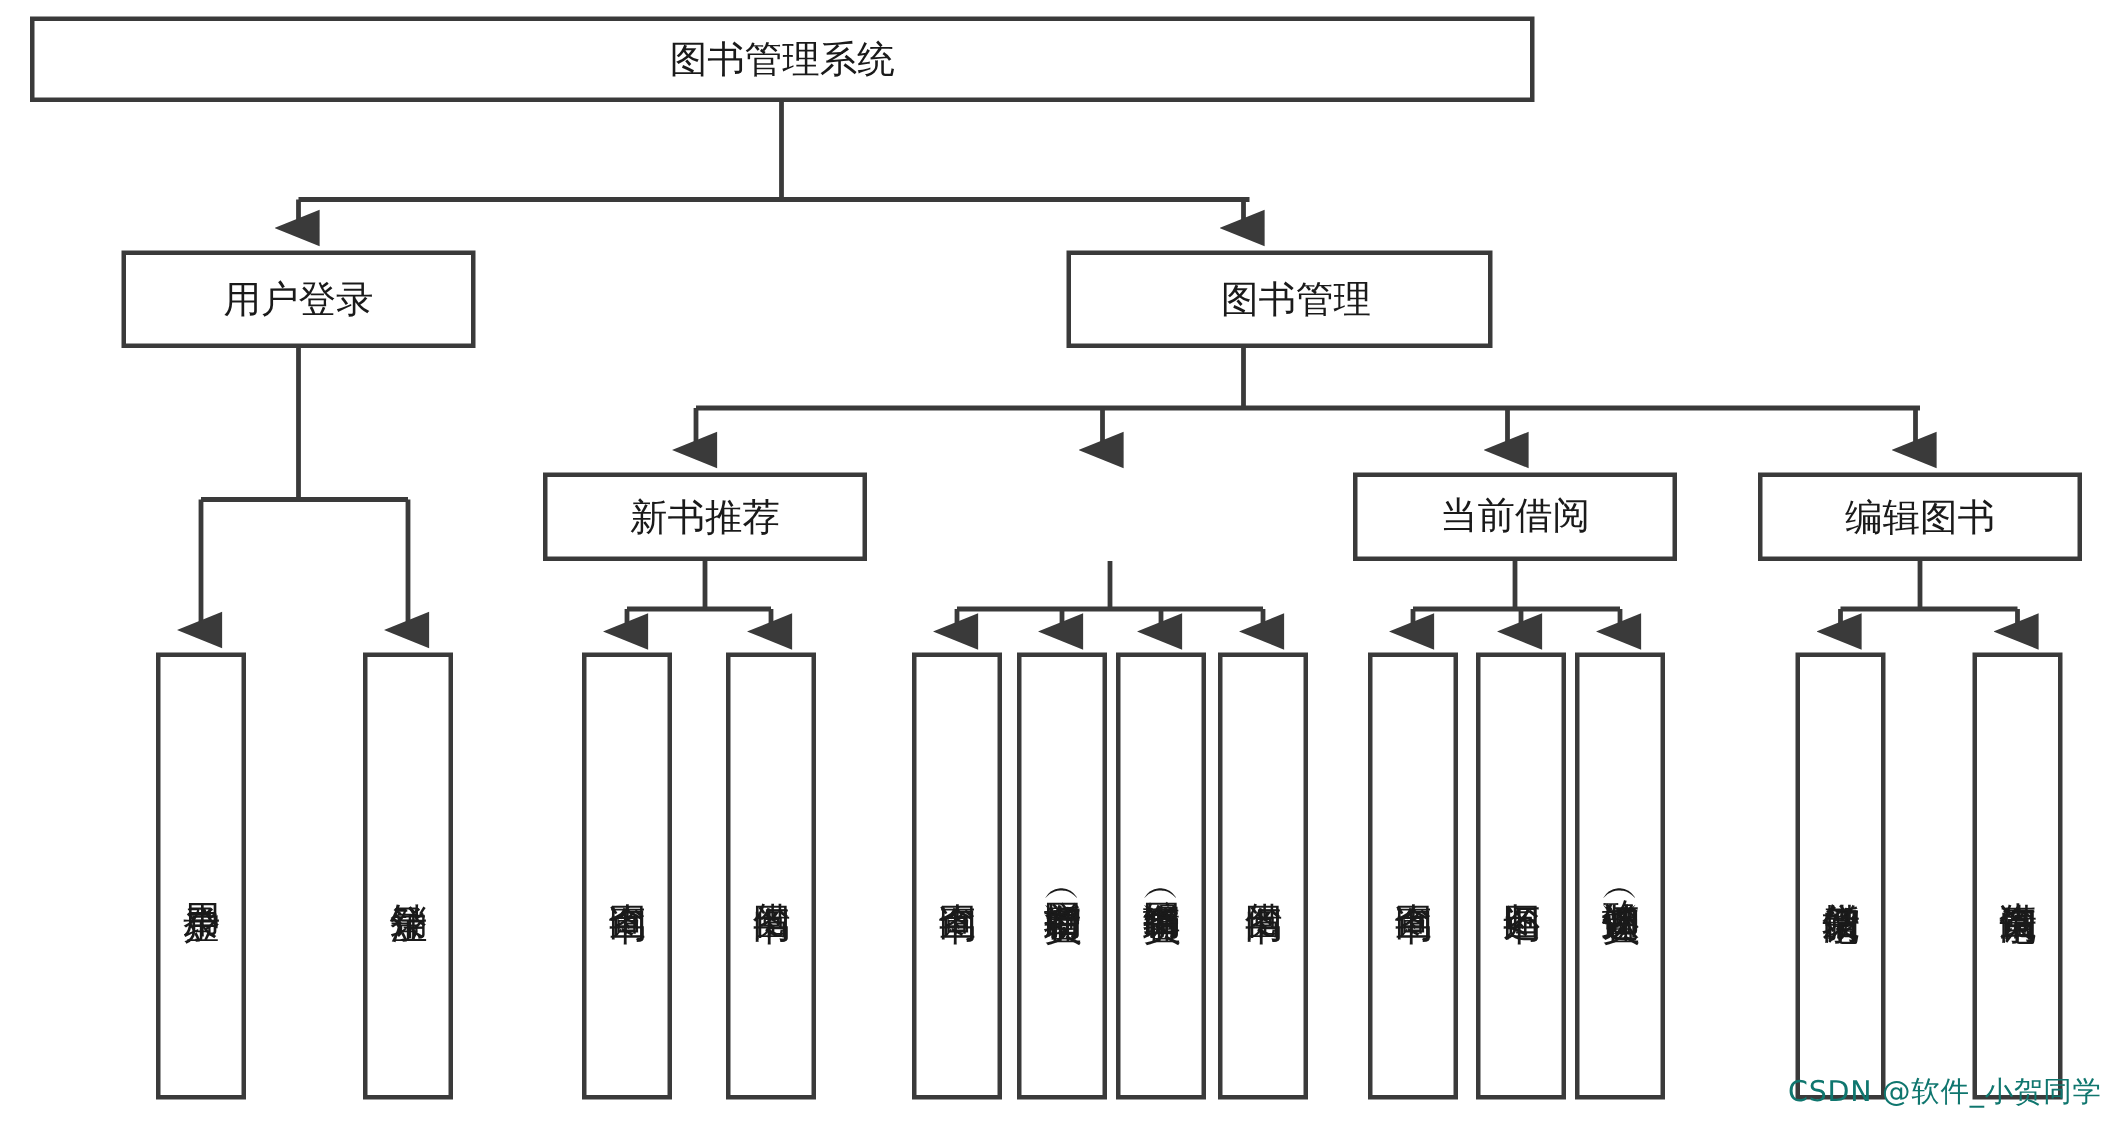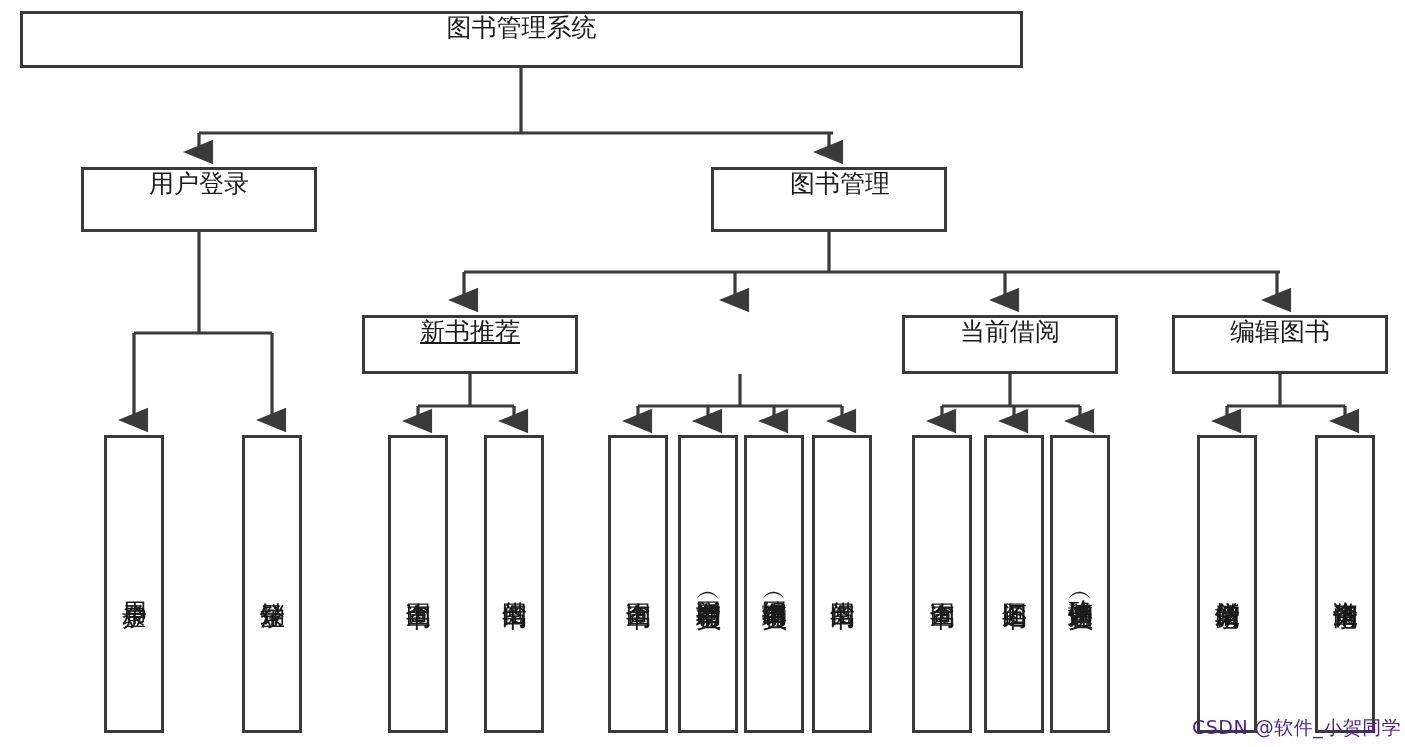--- a/index.html
+++ b/index.html
@@ -24,20 +24,21 @@
     width: 1405px;
     height: 747px;
     pointer-events: none;
   }
   .node {
     position: absolute;
     box-sizing: border-box;
     background: #ffffff;
     border: 3px solid #3a3a3a;
     display: flex;
+    align-items: center;
     justify-content: center;
     color: #1a1a1a;
     z-index: 2;
   }
   .node .label {
     display: block;
     text-align: center;
     line-height: 1.08;
     white-space: nowrap;
   }
@@ -54,21 +55,21 @@
   .node.v .label {
     writing-mode: vertical-rl;
     text-orientation: upright;
     font-size: 25px;
     line-height: 1.12;
     letter-spacing: 1px;
     white-space: nowrap;
   }
   .watermark {
     position: absolute;
-    color: #4c1d95;
+    color: #0f766e;
     font-size: 19px;
     letter-spacing: 0.5px;
     white-space: nowrap;
     z-index: 5;
   }
 </style>
 </head>
 <body>
 
 <div id="stage">
@@ -123,25 +124,25 @@
     </g>
   </svg>
 
   <div class="node root h" style="left:20px; top:11px; width:1003px; height:57px;">
     <span class="label">图书管理系统</span>
   </div>
 
   <div class="node h" style="left:81px; top:167px; width:236px; height:65px;">
     <span class="label">用户登录</span>
   </div>
-  <div class="node h" style="left:711px; top:167px; width:236px; height:65px;padding-left:22px;">
+  <div class="node h" style="left:711px; top:167px; width:284px; height:65px;padding-left:22px;">
     <span class="label">图书管理</span>
   </div>
 
-  <div class="node h" style="left:362px; top:315px; width:216px; height:59px;text-decoration:underline;">
+  <div class="node h" style="left:362px; top:315px; width:216px; height:59px;">
     <span class="label">新书推荐</span>
   </div>
   <div class="node h" style="left:902px; top:315px; width:216px; height:59px;font-family:Liberation Serif, serif;">
     <span class="label">当前借阅</span>
   </div>
   <div class="node h" style="left:1172px; top:315px; width:216px; height:59px;">
     <span class="label">编辑图书</span>
   </div>
 
   <div class="node v" style="left:104px; top:435px; width:60px; height:298px;">

